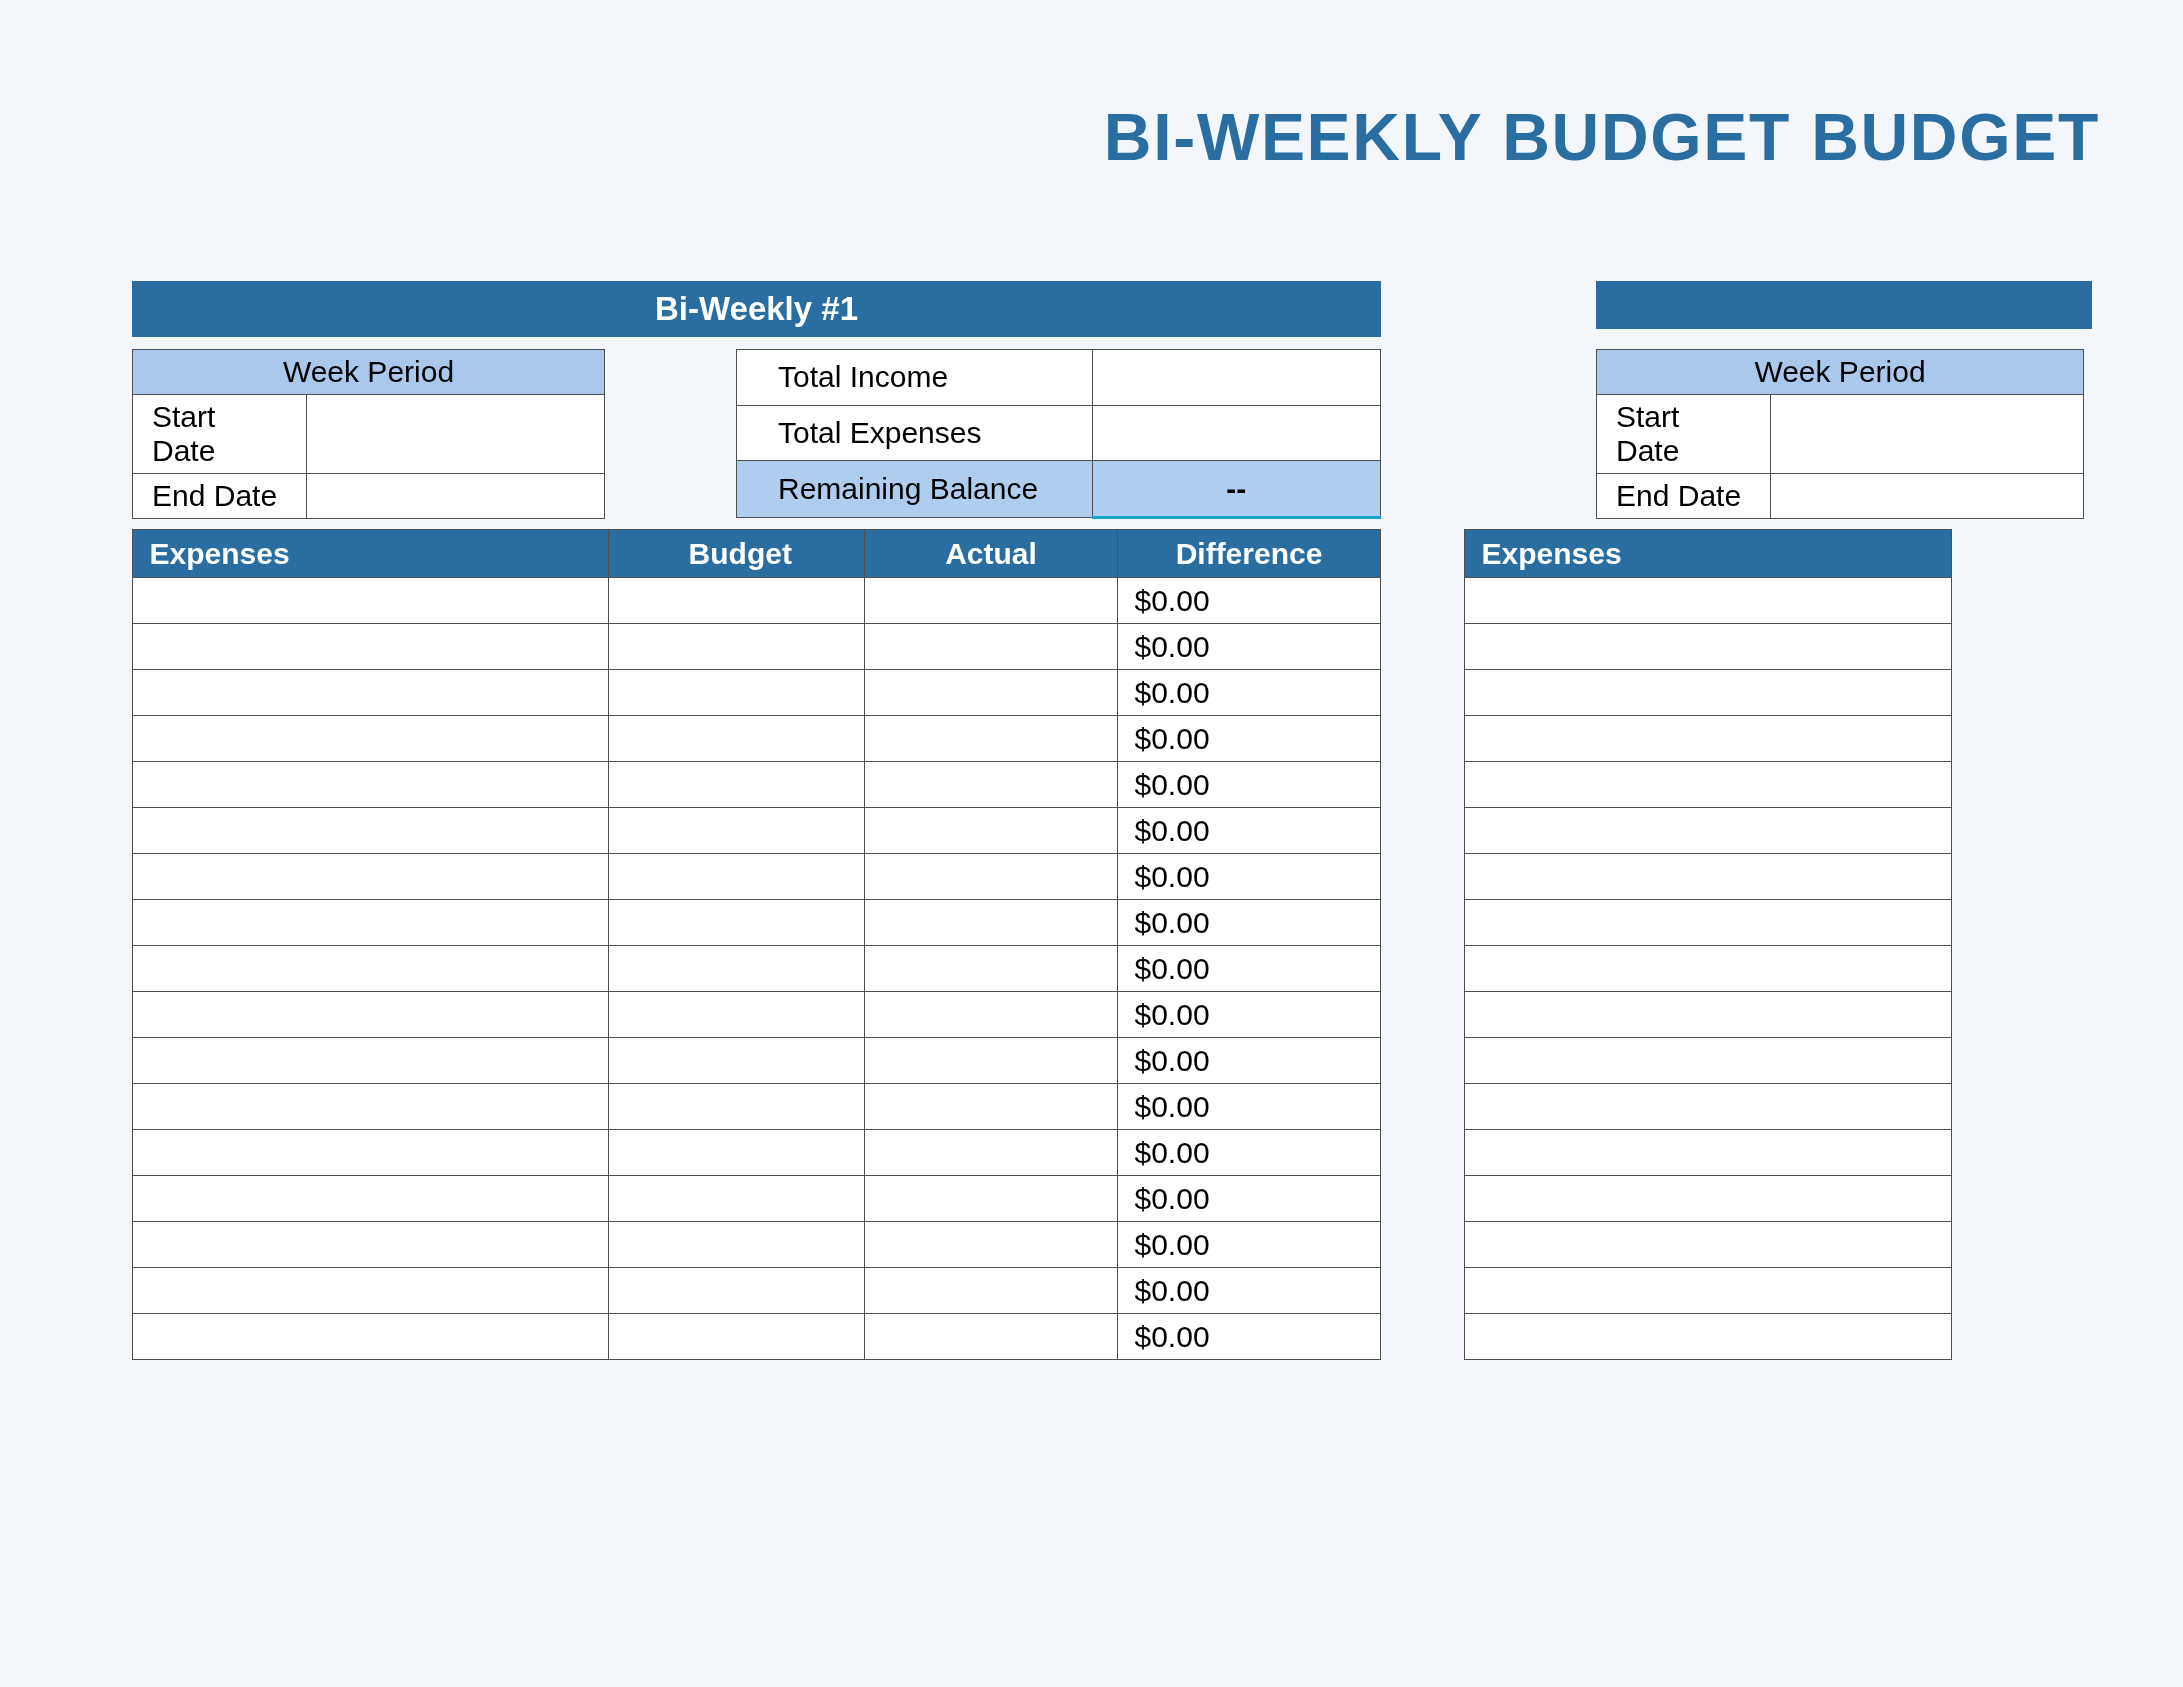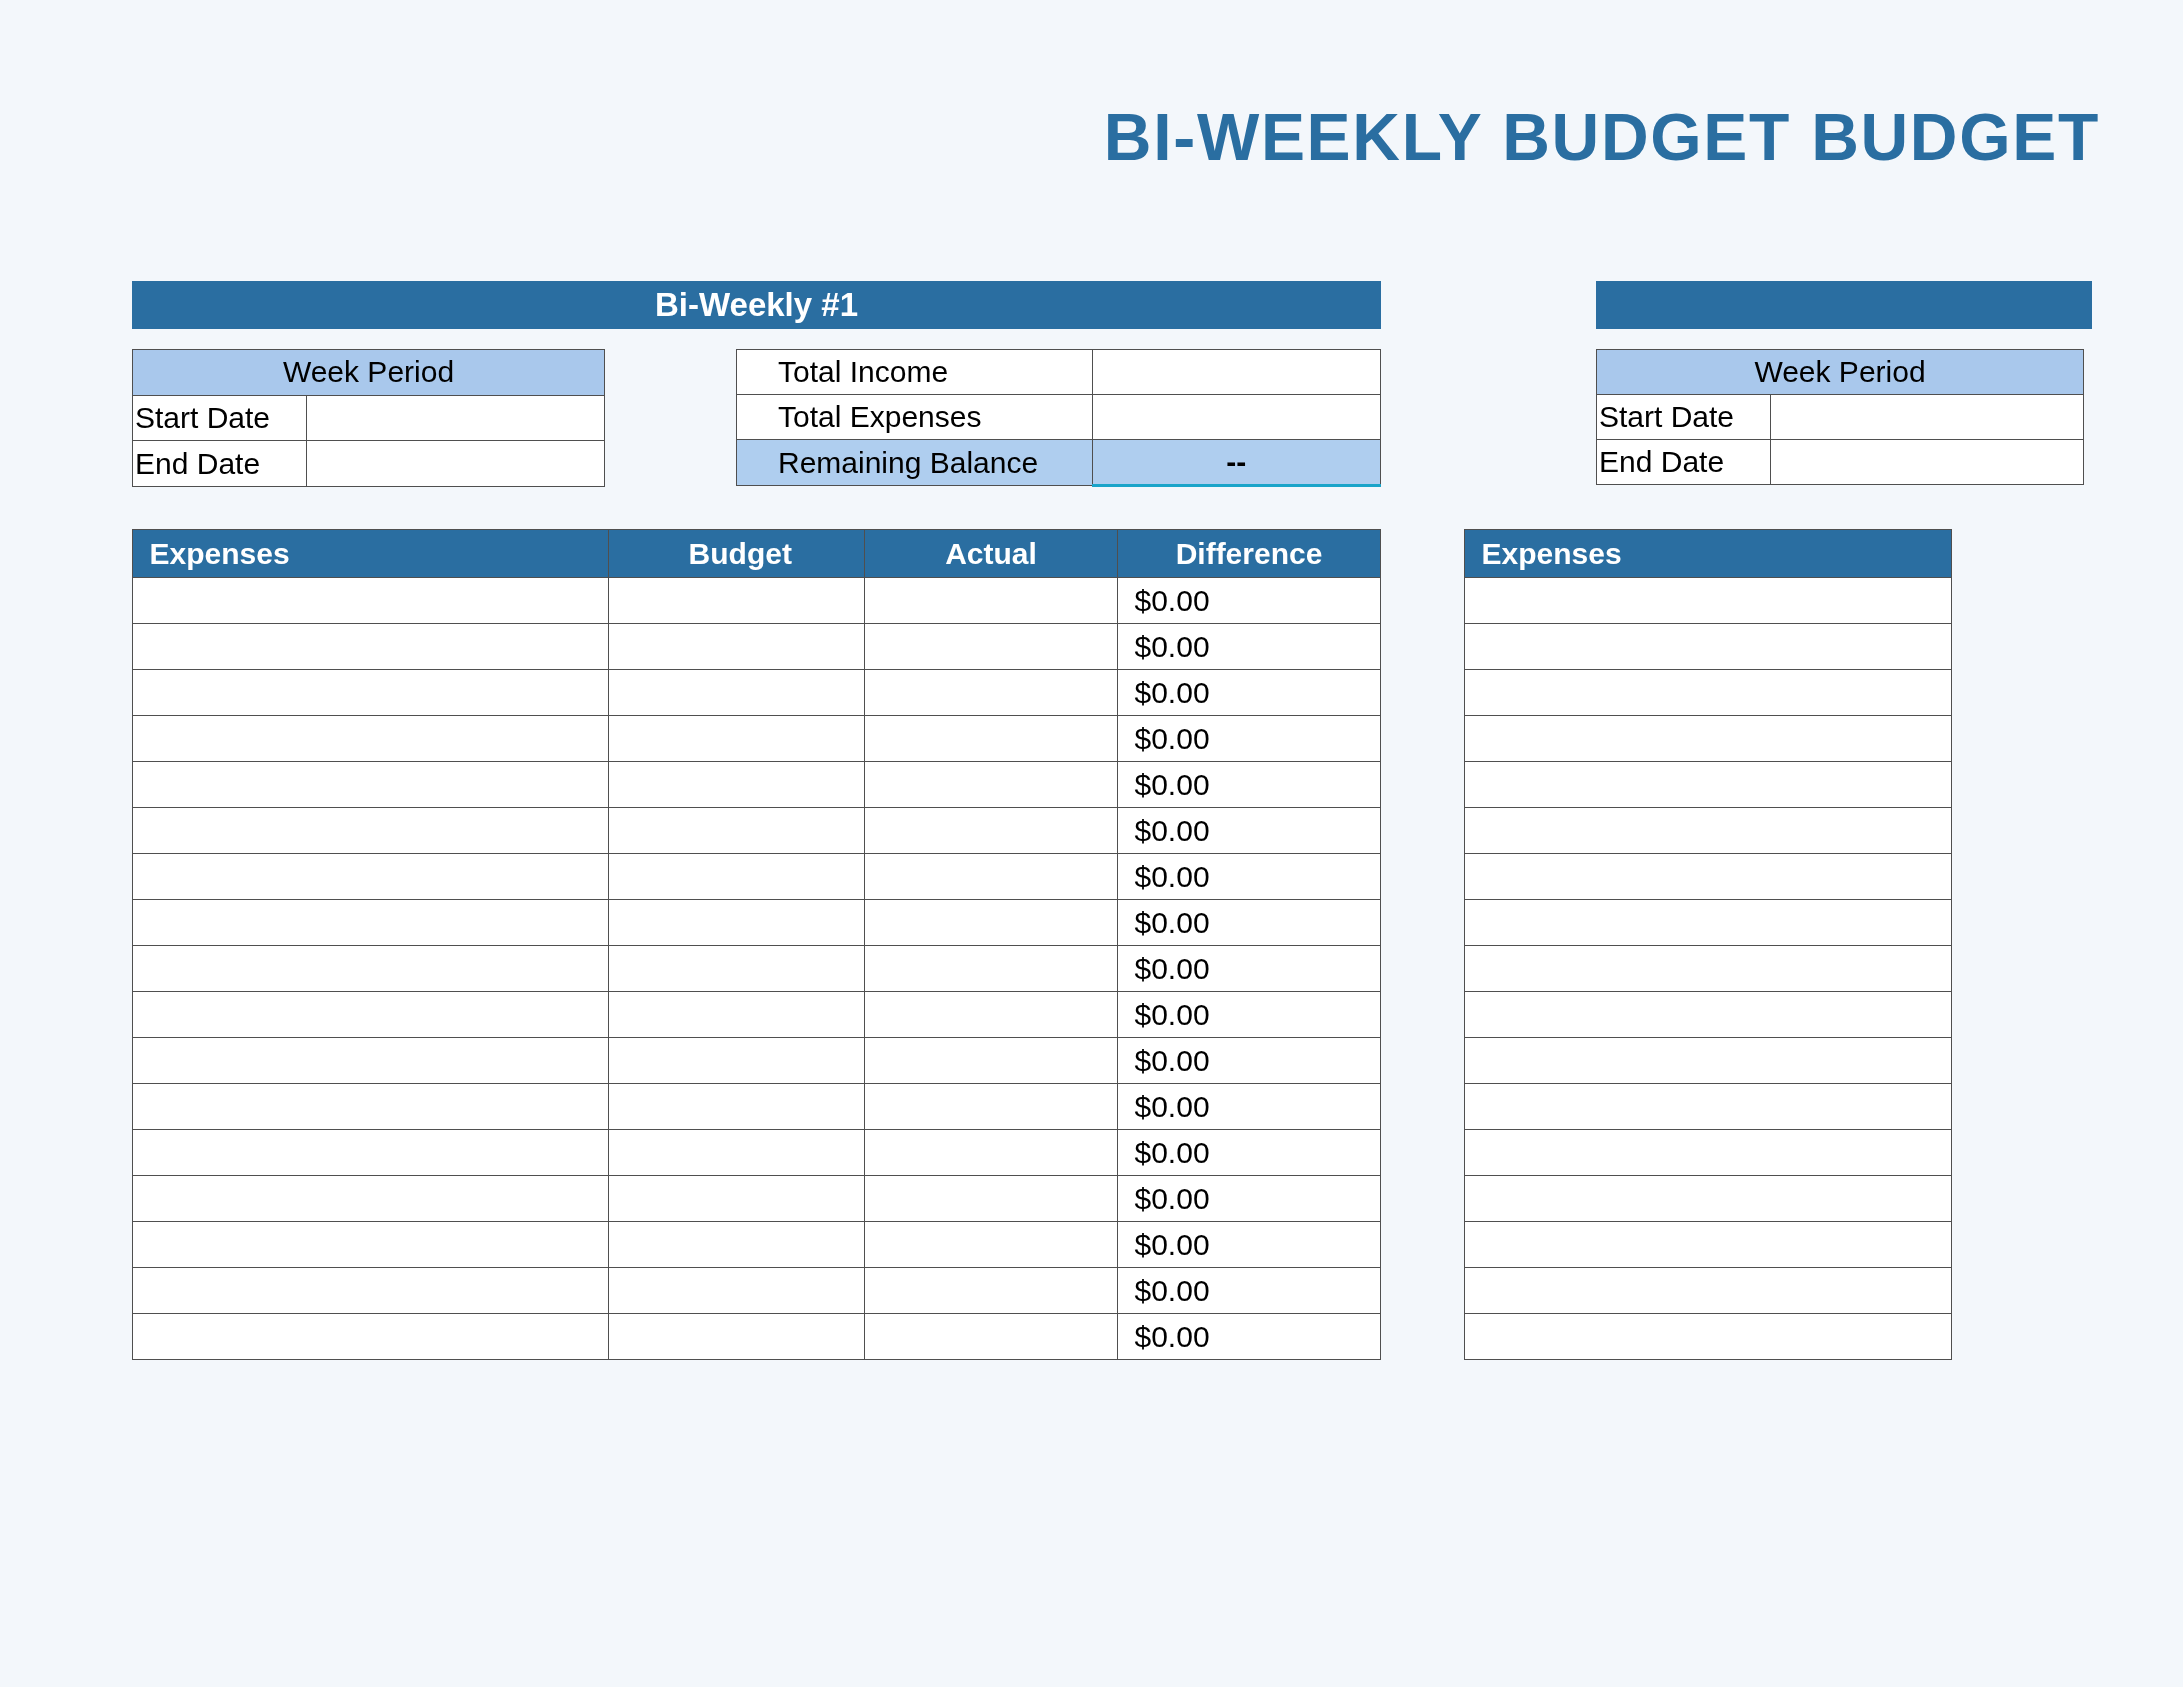--- a/index.html
+++ b/index.html
@@ -33,21 +33,21 @@
     font-size: 66px;
     font-weight: 700;
     letter-spacing: 1.7px;
   }
   
   .banner {
     background: var(--steel-blue);
     color: #fff;
     font-weight: 700;
     font-size: 33px;
-    height: 48px;
+    height: 56px;
     display: flex;
     align-items: center;
     justify-content: center;
   }
   
   .summary-row {
     position: absolute;
     top: 281px;
     left: 132px;
     right: 0;
@@ -72,21 +72,21 @@
     right: 0;
     display: flex;
   }
   .week-box {
     width: 473px;
     border-collapse: collapse;
   }
   .week-box th, .week-box td {
     border: 1.7px solid var(--grid-border);
     font-size: 30px;
-    padding: 5px 2px;
+    padding: 5px 19px;
     background: #fff;
     text-align: left;
     height: 43px;
     margin-left: 24px;
   }
   .week-box th {
     background: var(--light-blue);
     text-align: center;
     font-weight: 400;
   }

